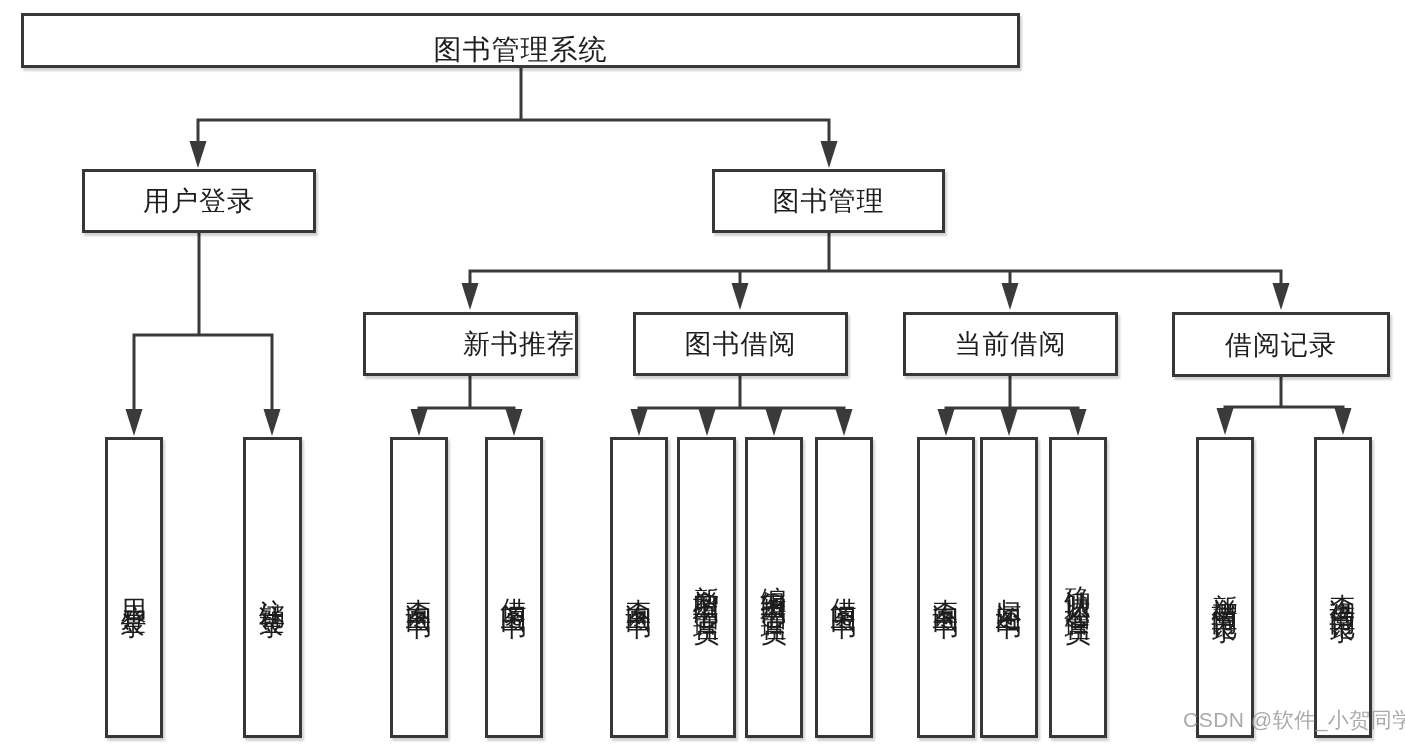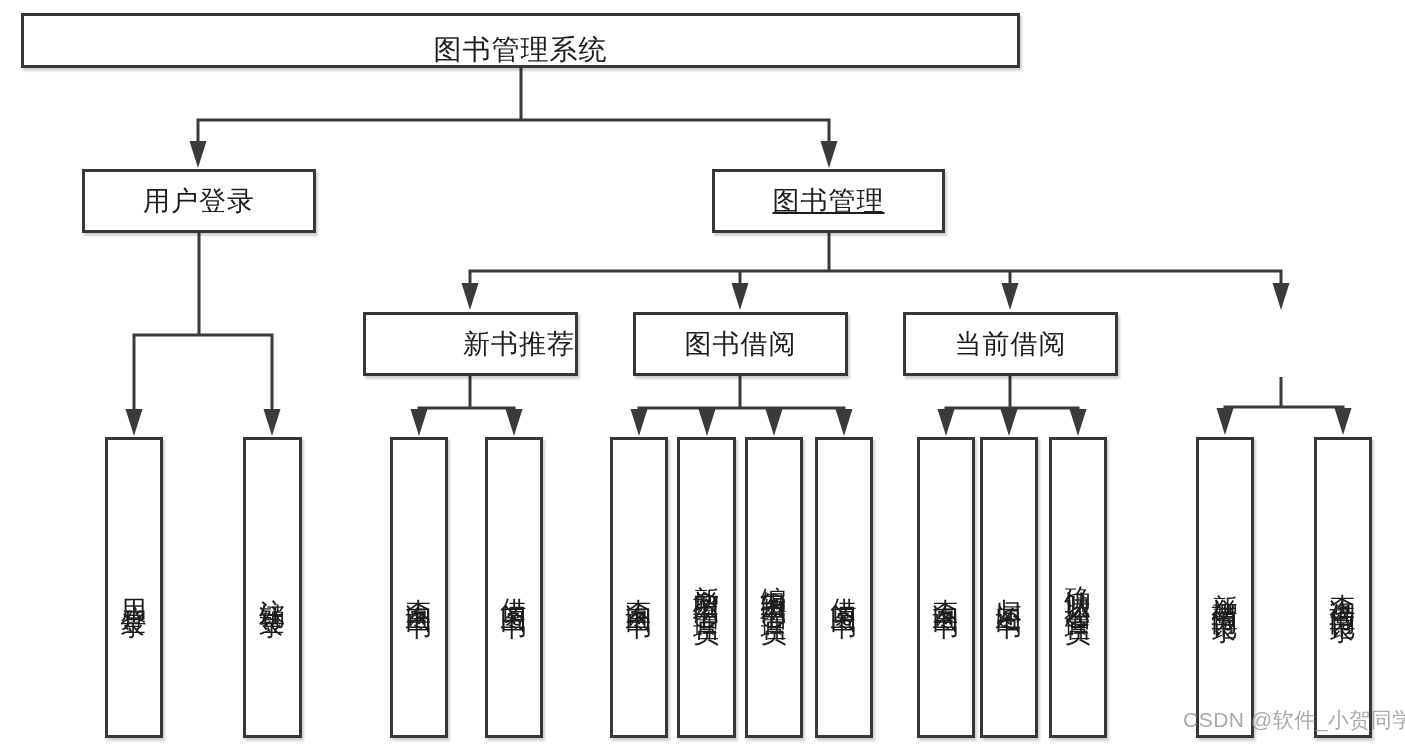--- a/index.html
+++ b/index.html
@@ -111,32 +111,35 @@
     </g>
   </svg>
 
   <div class="node root" style="left:21px; top:13px; width:999px; height:55px;">
     <span class="lbl">图书管理系统</span>
   </div>
 
   <div class="node" style="left:82px; top:169px; width:234px; height:64px;">
     <span class="lbl">用户登录</span>
   </div>
-  <div class="node" style="left:712px; top:169px; width:233px; height:64px;text-decoration:underline;">
+  <div class="node" style="left:712px; top:169px; width:233px; height:64px;">
     <span class="lbl">图书管理</span>
   </div>
 
   <div class="node" style="left:363px; top:312px; width:215px; height:64px;justify-content:flex-end;">
     <span class="lbl">新书推荐</span>
   </div>
   <div class="node" style="left:633px; top:312px; width:215px; height:64px;justify-content:center;">
     <span class="lbl">图书借阅</span>
   </div>
   <div class="node" style="left:903px; top:312px; width:215px; height:64px;">
     <span class="lbl">当前借阅</span>
+  </div>
+  <div class="node" style="left:1172px; top:312px; width:218px; height:65px;">
+    <span class="lbl">借阅记录</span>
   </div>
 
   <div class="node leaf" style="left:105px; top:437px; width:58px; height:301px;">
     <span class="lbl">用户登录</span>
   </div>
   <div class="node leaf" style="left:243px; top:437px; width:59px; height:301px;">
     <span class="lbl">注销登录</span>
   </div>
 
   <div class="node leaf" style="left:390px; top:437px; width:58px; height:301px;">

